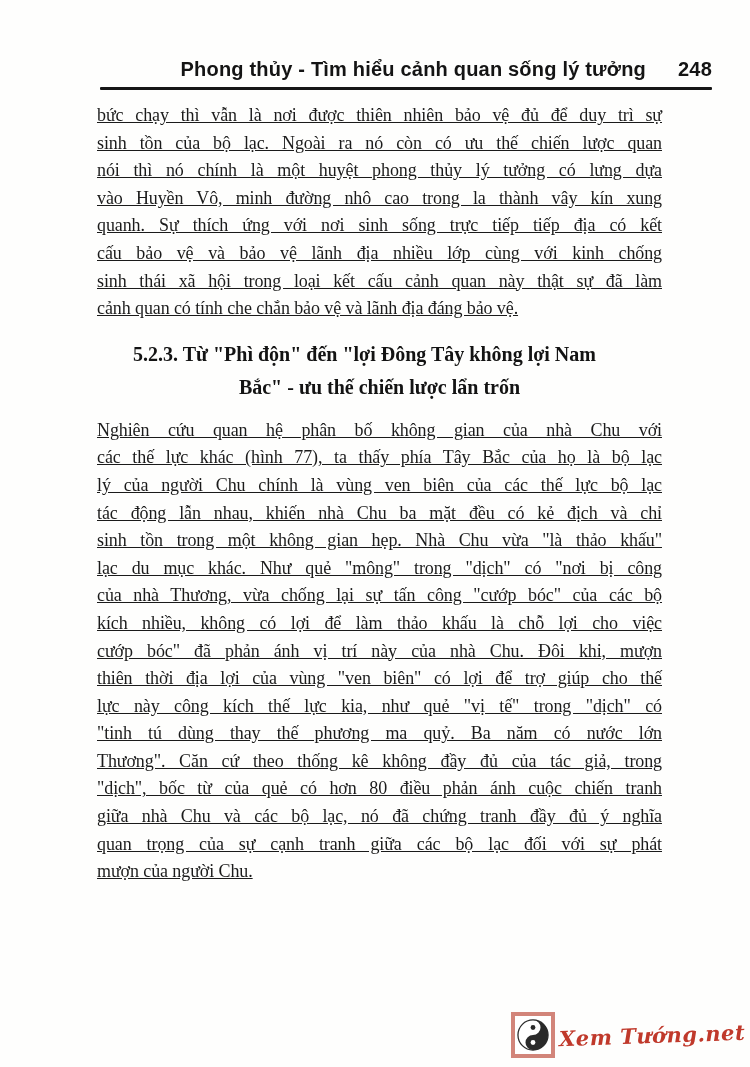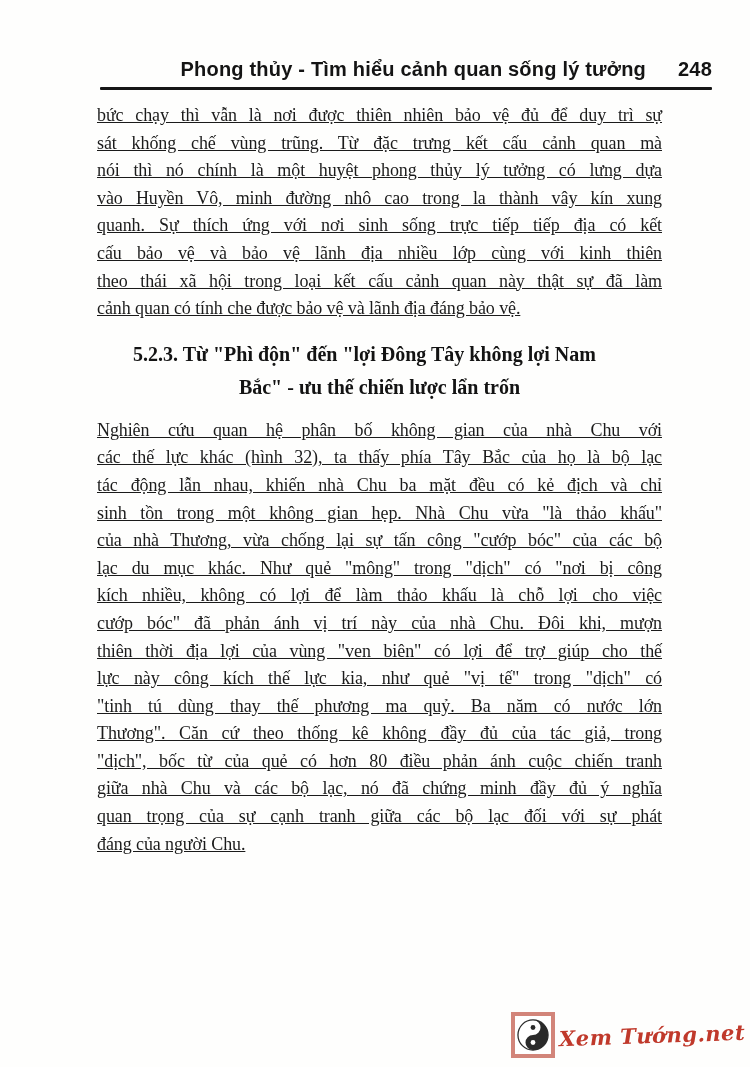--- a/index.html
+++ b/index.html
@@ -84,51 +84,52 @@
   <div class="header-row">
     <span>Phong thủy - Tìm hiểu cảnh quan sống lý tưởng</span>
     <span>248</span>
   </div>
   <div class="header-rule"></div>
 
   <div class="text-block">
 
     <div>
         <div class="line">bức chạy thì vẫn là nơi được thiên nhiên bảo vệ đủ để duy trì sự</div>
-        <div class="line">sát khống chế vùng trũng. Từ đặc trưng kết cấu cảnh quan mà</div>
+        <div class="line">sinh tồn của bộ lạc. Ngoài ra nó còn có ưu thế chiến lược quan</div>
         <div class="line">nói thì nó chính là một huyệt phong thủy lý tưởng có lưng dựa</div>
         <div class="line">vào Huyền Vô, minh đường nhô cao trong la thành vây kín xung</div>
         <div class="line">quanh. Sự thích ứng với nơi sinh sống trực tiếp tiếp địa có kết</div>
-        <div class="line">cấu bảo vệ và bảo vệ lãnh địa nhiều lớp cùng với kinh thiên</div>
-        <div class="line">theo thái xã hội trong loại kết cấu cảnh quan này thật sự đã làm</div>
-        <div class="line last-line">cảnh quan có tính che được bảo vệ và lãnh địa đáng bảo vệ.</div>
+        <div class="line">cấu bảo vệ và bảo vệ lãnh địa nhiều lớp cùng với kinh chống</div>
+        <div class="line">sinh thái xã hội trong loại kết cấu cảnh quan này thật sự đã làm</div>
+        <div class="line last-line">cảnh quan có tính che chắn bảo vệ và lãnh địa đáng bảo vệ.</div>
       </div>
 
     <div class="heading">
       <div class="h-line1">5.2.3. Từ "Phì độn" đến "lợi Đông Tây không lợi Nam</div>
       <div class="h-line2">Bắc" - ưu thế chiến lược lẩn trốn</div>
     </div>
 
     <div>
         <div class="line">Nghiên cứu quan hệ phân bố không gian của nhà Chu với</div>
-        <div class="line">các thế lực khác (hình 32), ta thấy phía Tây Bắc của họ là bộ lạc</div>
+        <div class="line">các thế lực khác (hình 77), ta thấy phía Tây Bắc của họ là bộ lạc</div>
+        <div class="line">lý của người Chu chính là vùng ven biên của các thế lực bộ lạc</div>
         <div class="line">tác động lẫn nhau, khiến nhà Chu ba mặt đều có kẻ địch và chỉ</div>
         <div class="line">sinh tồn trong một không gian hẹp. Nhà Chu vừa "là thảo khấu"</div>
+        <div class="line">lạc du mục khác. Như quẻ "mông" trong "dịch" có "nơi bị công</div>
         <div class="line">của nhà Thương, vừa chống lại sự tấn công "cướp bóc" của các bộ</div>
-        <div class="line">lạc du mục khác. Như quẻ "mông" trong "dịch" có "nơi bị công</div>
         <div class="line">kích nhiều, không có lợi để làm thảo khấu là chỗ lợi cho việc</div>
         <div class="line">cướp bóc" đã phản ánh vị trí này của nhà Chu. Đôi khi, mượn</div>
         <div class="line">thiên thời địa lợi của vùng "ven biên" có lợi để trợ giúp cho thế</div>
         <div class="line">lực này công kích thế lực kia, như quẻ "vị tế" trong "dịch" có</div>
         <div class="line">"tinh tú dùng thay thế phương ma quỷ. Ba năm có nước lớn</div>
         <div class="line">Thương". Căn cứ theo thống kê không đầy đủ của tác giả, trong</div>
         <div class="line">"dịch", bốc từ của quẻ có hơn 80 điều phản ánh cuộc chiến tranh</div>
-        <div class="line">giữa nhà Chu và các bộ lạc, nó đã chứng minh đầy đủ ý nghĩa</div>
+        <div class="line">giữa nhà Chu và các bộ lạc, nó đã chứng tranh đầy đủ ý nghĩa</div>
         <div class="line">quan trọng của sự cạnh tranh giữa các bộ lạc đối với sự phát</div>
-        <div class="line last-line">đáng của người Chu.</div>
+        <div class="line last-line">mượn của người Chu.</div>
       </div>
 
   </div>
 
   <div class="watermark">
     <span class="yy-frame">
       <svg viewBox="0 0 100 100" aria-hidden="true">
         <circle cx="50" cy="50" r="47" fill="#ffffff" stroke="#2a2a2a" stroke-width="4"></circle>
         <path d="M50 3 a47 47 0 0 1 0 94 a23.5 23.5 0 0 1 0 -47 a23.5 23.5 0 0 0 0 -47 Z" fill="#2a2a2a"></path>
         <circle cx="50" cy="26.5" r="7.5" fill="#2a2a2a"></circle>

